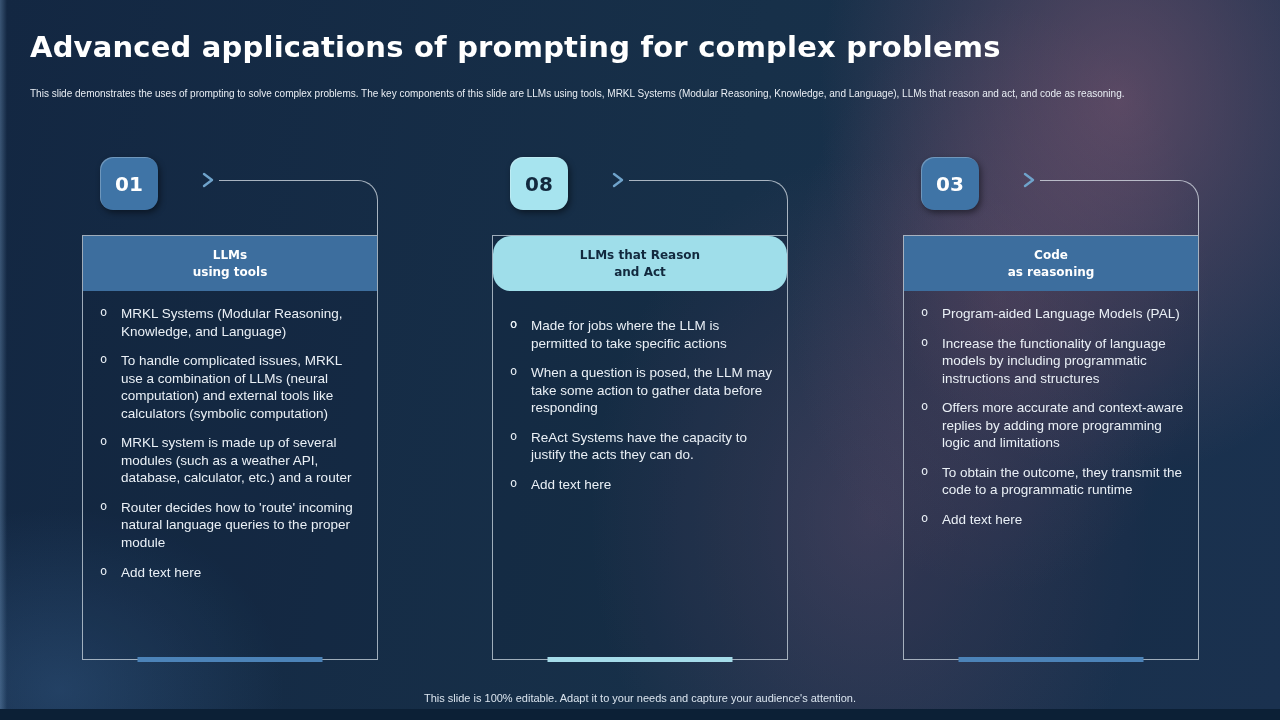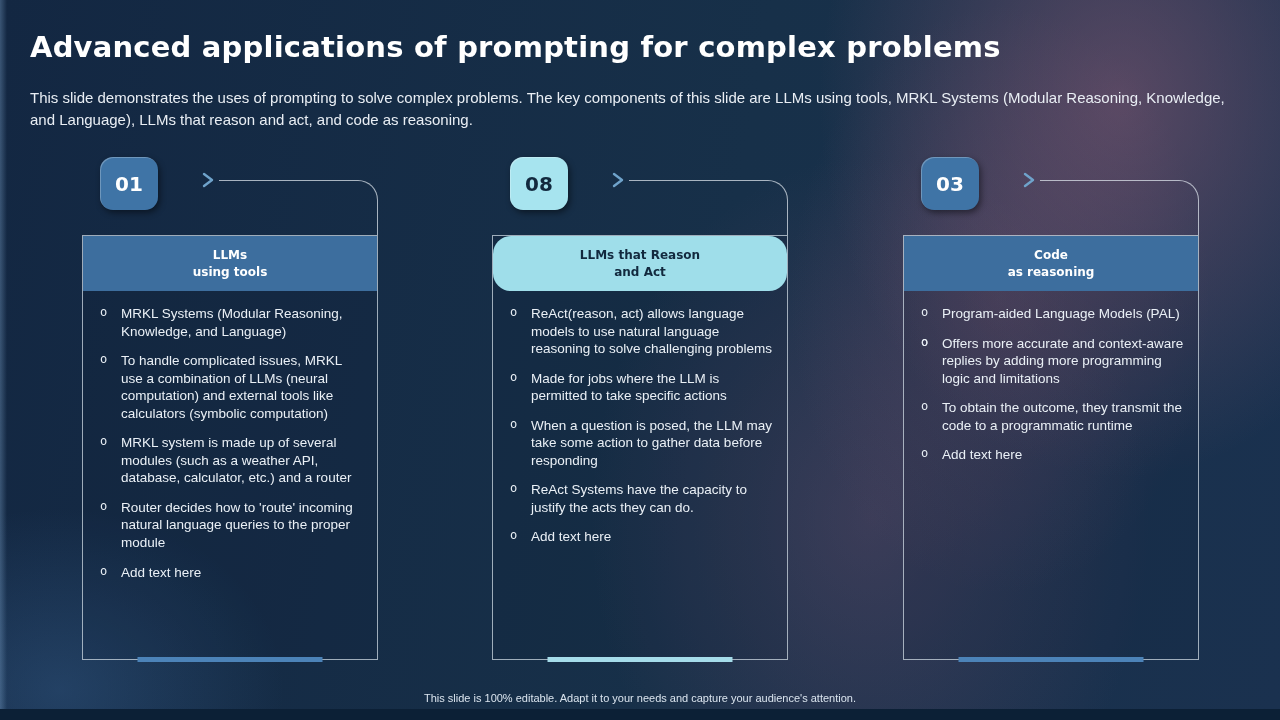--- a/index.html
+++ b/index.html
@@ -19,21 +19,21 @@
     background:linear-gradient(to right, rgba(130,170,210,0.35), rgba(130,170,210,0));
   }
 
   .slide-title {
     position:absolute; left:30px; top:30px; width:1100px;
     font-family:"DejaVu Sans", sans-serif; font-weight:bold;
     font-size:29px; color:#ffffff; letter-spacing:0.2px;
   }
   .slide-description {
     position:absolute; left:30px; top:87px; width:1218px;
-    font-size:15px; line-height:1.45; color:#e9eef4;
+    font-size:10px; line-height:1.45; color:#e9eef4;
   }
 
   .col { position:absolute; top:150px; width:296px; height:510px; }
   .col-1 { left:82px; }  .col-2 { left:492px; }  .col-3 { left:903px; }
 
   .badge {
     position:absolute; left:18px; top:7px; width:58px; height:53px;
     border-radius:13px; display:flex; align-items:center; justify-content:center;
     font-family:"DejaVu Sans", sans-serif; font-weight:bold; font-size:20px;
     box-shadow: inset 1px 1px 0 rgba(255,255,255,0.25), 2px 3px 6px rgba(0,0,0,0.45);
@@ -124,21 +124,21 @@
       <polyline points="4,2 12,8 4,14" fill="none" stroke="#6fa3cb" stroke-width="2.4" stroke-linecap="round" stroke-linejoin="round"></polyline>
     </svg>
     <div class="badge">08</div>
     <div class="card">
       <div class="card-header">
         <div>LLMs that Reason</div>
         <div>and Act</div>
       </div>
       <div class="card-body">
         <ul class="bullets">
-          <li><span class="bullet-marker">o</span><span>ReAct(reason, act) allows language models to use natural language reasoning to solve challenging problems</span></li>
+          <li><span class="bullet-marker">o</span></li>
           <li><span class="bullet-marker">o</span><span>Made for jobs where the LLM is permitted to take specific actions</span></li>
           <li><span class="bullet-marker">o</span><span>When a question is posed, the LLM may take some action to gather data before responding</span></li>
           <li><span class="bullet-marker">o</span><span>ReAct Systems have the capacity to justify the acts they can do.</span></li>
           <li><span class="bullet-marker">o</span><span>Add text here</span></li>
         </ul>
       </div>
       <div class="accent-bar"></div>
     </div>
   </div>
 
@@ -149,21 +149,21 @@
     </svg>
     <div class="badge">03</div>
     <div class="card">
       <div class="card-header">
         <div>Code</div>
         <div>as reasoning</div>
       </div>
       <div class="card-body">
         <ul class="bullets">
           <li><span class="bullet-marker">o</span><span>Program-aided Language Models (PAL)</span></li>
-          <li><span class="bullet-marker">o</span></li>
+          <li><span class="bullet-marker">o</span><span>Increase the functionality of language models by including programmatic instructions and structures</span></li>
           <li><span class="bullet-marker">o</span><span>Offers more accurate and context-aware replies by adding more programming logic and limitations</span></li>
           <li><span class="bullet-marker">o</span><span>To obtain the outcome, they transmit the code to a programmatic runtime</span></li>
           <li><span class="bullet-marker">o</span><span>Add text here</span></li>
         </ul>
       </div>
       <div class="accent-bar"></div>
     </div>
   </div>
 
   <div class="footer-note">This slide is 100% editable. Adapt it to your needs and capture your audience's attention.</div>

